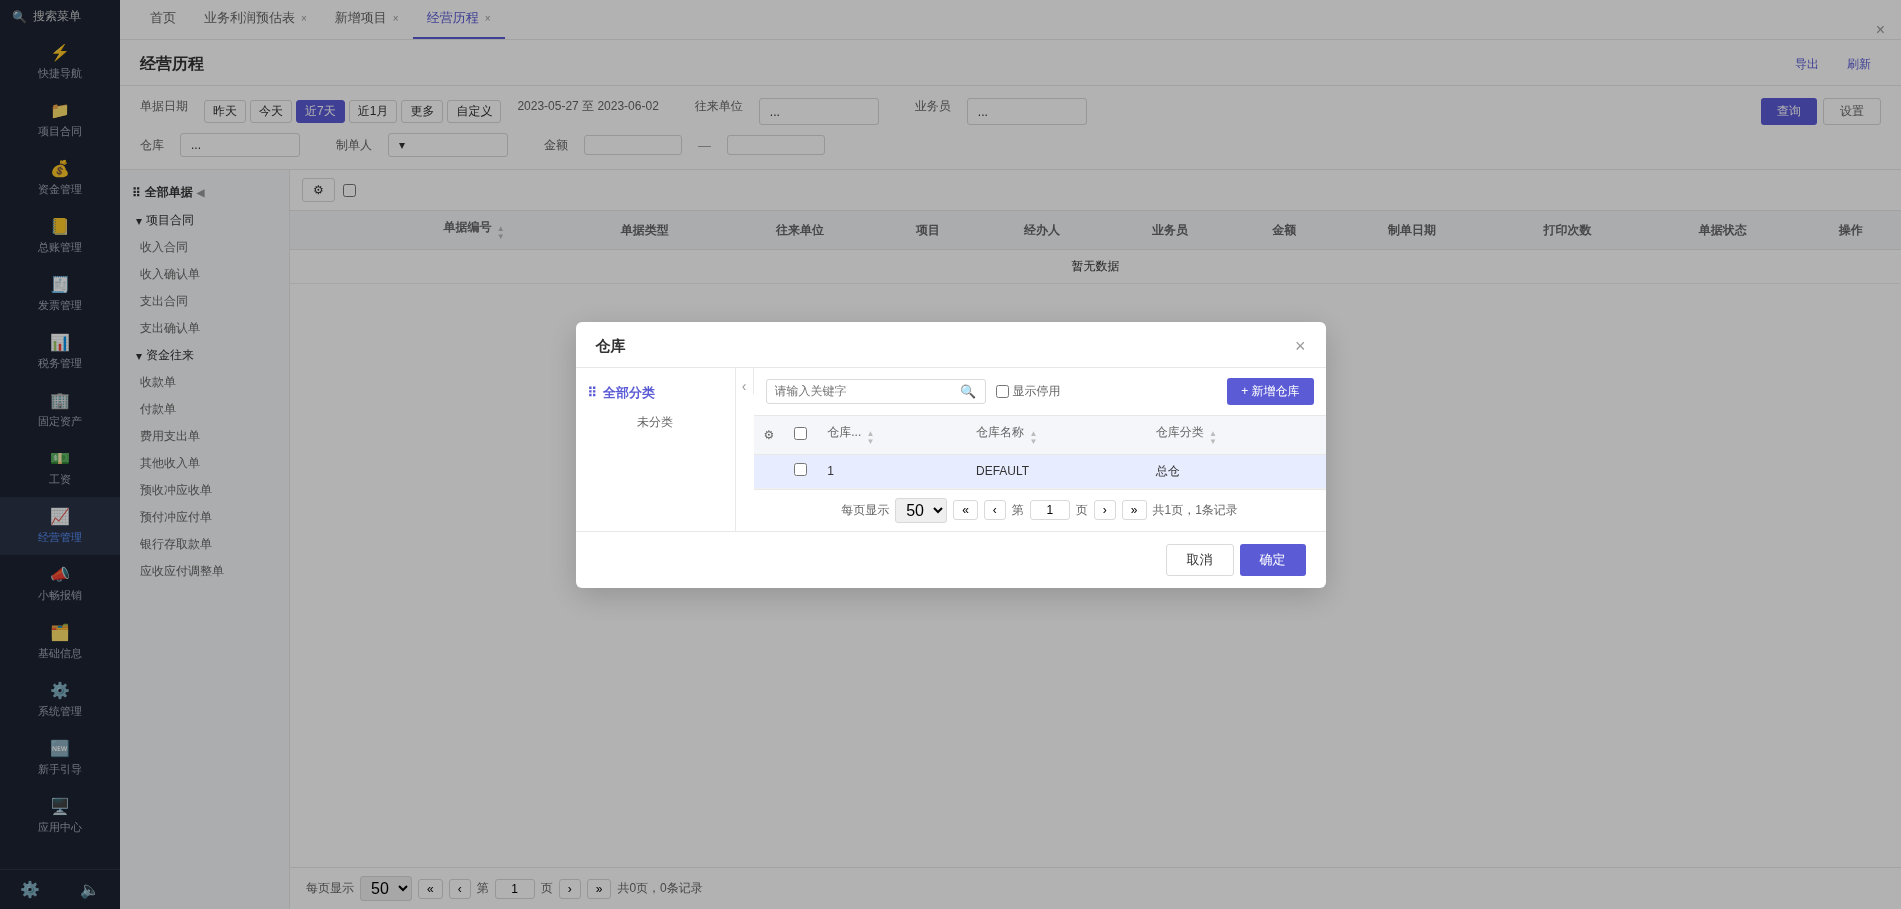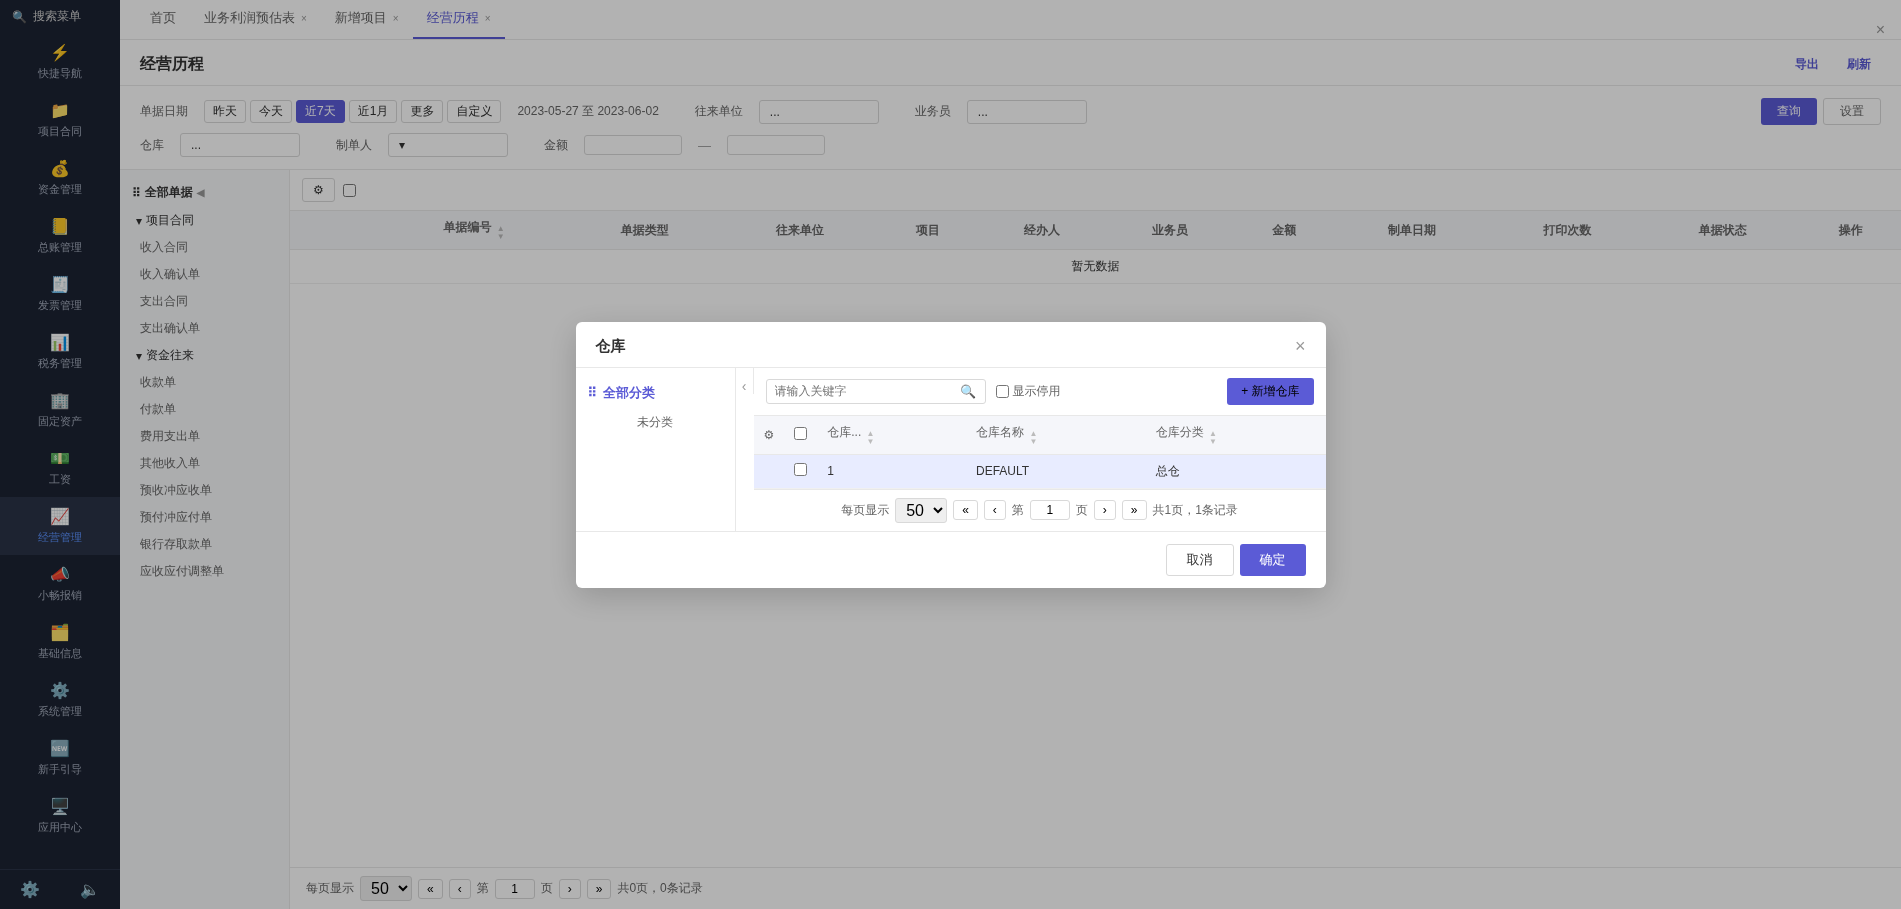--- a/index.html
+++ b/index.html
@@ -24,25 +24,25 @@
     .tabs-bar { display: flex; align-items: flex-end; background: #fff; border-bottom: 1px solid #e8e8e8; padding: 0 16px; height: 40px; }
     .tab { display: flex; align-items: center; gap: 6px; padding: 0 14px; height: 40px; font-size: 13px; cursor: pointer; color: #666; border-bottom: 2px solid transparent; }
     .tab.active { color: #5b5bd6; border-bottom: 2px solid #5b5bd6; }
     .tab .close-btn { font-size: 10px; color: #999; cursor: pointer; }
     .page-close { margin-left: auto; font-size: 16px; color: #999; cursor: pointer; }
 
     
     .page-header { display: flex; align-items: center; justify-content: space-between; padding: 12px 20px 8px; background: #fff; border-bottom: 1px solid #e8e8e8; }
     .page-title { font-size: 16px; font-weight: 600; color: #333; }
     .page-actions { display: flex; gap: 8px; }
-    .btn-export, .btn-refresh { display: flex; align-items: center; gap: 4px; padding: 4px 10px; font-size: 12px; cursor: pointer; border: none; background: transparent; color: #5b5bd6; font-weight: bold; }
+    .btn-export, .btn-refresh { display: flex; align-items: center; gap: 4px; padding: 4px 10px; font-size: 12px; cursor: pointer; border: none; background: transparent; color: #5b5bd6; }
 
     
     .filter-area { background: #fff; padding: 12px 20px; border-bottom: 1px solid #e8e8e8; }
-    .filter-row { display: flex; align-items: center; gap: 16px; margin-bottom: 8px; flex-wrap: wrap; }
+    .filter-row { display: flex; gap: 16px; margin-bottom: 8px; flex-wrap: wrap; }
     .filter-label { color: #666; font-size: 12px; white-space: nowrap; }
     .filter-date-btns { display: flex; gap: 4px; align-items: center; }
     .date-btn { padding: 2px 8px; font-size: 12px; border: 1px solid #d9d9d9; border-radius: 3px; cursor: pointer; background: #fff; color: #333; }
     .date-btn.active { background: #5b5bd6; color: #fff; border-color: #5b5bd6; }
     .date-range { font-size: 12px; color: #666; }
     .filter-select { display: flex; align-items: center; gap: 4px; padding: 4px 10px; border: 1px solid #d9d9d9; border-radius: 3px; min-width: 120px; font-size: 12px; cursor: pointer; }
     .filter-row2 { display: flex; align-items: center; gap: 16px; }
     .filter-input-wrap { display: flex; align-items: center; border: 1px solid #d9d9d9; border-radius: 3px; padding: 2px 8px; font-size: 12px; }
     .query-btn { background: #5b5bd6; color: #fff; border: none; padding: 4px 16px; border-radius: 3px; cursor: pointer; font-size: 12px; margin-left: 20px; }
     .set-btn { background: #fff; color: #666; border: 1px solid #d9d9d9; padding: 4px 16px; border-radius: 3px; cursor: pointer; font-size: 12px; }
@@ -81,21 +81,21 @@
     .modal-body { display: flex; flex: 1; overflow: hidden; }
     .modal-left { width: 160px; border-right: 1px solid #e8e8e8; padding: 10px 0; flex-shrink: 0; }
     .modal-left-header { display: flex; align-items: center; gap: 6px; padding: 6px 12px; font-size: 13px; color: #5b5bd6; font-weight: 600; cursor: pointer; }
     .modal-left-item { padding: 6px 20px; font-size: 12px; color: #666; cursor: pointer; text-align: center; }
     .modal-left-collapse { width: 18px; height: 100%; display: flex; align-items: flex-start; justify-content: center; border-right: 1px solid #e8e8e8; cursor: pointer; color: #999; font-size: 14px; padding-top: 10px; }
     .modal-right { flex: 1; display: flex; flex-direction: column; overflow: hidden; }
     .modal-toolbar { display: flex; align-items: center; padding: 10px 12px; gap: 10px; border-bottom: 1px solid #e8e8e8; }
     .modal-search { display: flex; align-items: center; border: 1px solid #d9d9d9; border-radius: 3px; padding: 4px 8px; flex: 1; max-width: 220px; }
     .modal-search input { border: none; outline: none; font-size: 12px; width: 100%; }
     .modal-checkbox-label { display: flex; align-items: center; gap: 4px; font-size: 12px; color: #666; }
-    .modal-add-btn { background: #5b5bd6; color: #000000; border: none; padding: 5px 14px; border-radius: 3px; cursor: pointer; font-size: 12px; display: flex; align-items: center; gap: 4px; margin-left: auto; }
+    .modal-add-btn { background: #5b5bd6; color: #ffffff; border: none; padding: 5px 14px; border-radius: 3px; cursor: pointer; font-size: 12px; display: flex; align-items: center; gap: 4px; margin-left: auto; }
     .modal-table { width: 100%; border-collapse: collapse; font-size: 12px; }
     .modal-table th { background: #f5f6fa; border-bottom: 1px solid #e8e8e8; padding: 8px 10px; text-align: left; color: #666; font-weight: normal; }
     .modal-table td { border-bottom: 1px solid #f0f0f0; padding: 8px 10px; }
     .modal-table tr.selected td { background: #e8ecff; }
     .modal-table-scroll { flex: 1; overflow: auto; }
     .modal-pagination { display: flex; align-items: center; justify-content: center; padding: 8px 12px; border-top: 1px solid #e8e8e8; font-size: 12px; color: #666; gap: 6px; }
     .modal-footer { display: flex; justify-content: flex-end; gap: 6px; padding: 12px 20px; border-top: 1px solid #e8e8e8; }
     .btn-cancel { background: #fff; border: 1px solid #d9d9d9; color: #333; padding: 6px 20px; border-radius: 3px; cursor: pointer; font-size: 13px; }
     .btn-confirm { background: #5b5bd6; border: none; color: #fff; padding: 6px 20px; border-radius: 3px; cursor: pointer; font-size: 13px; }
 

